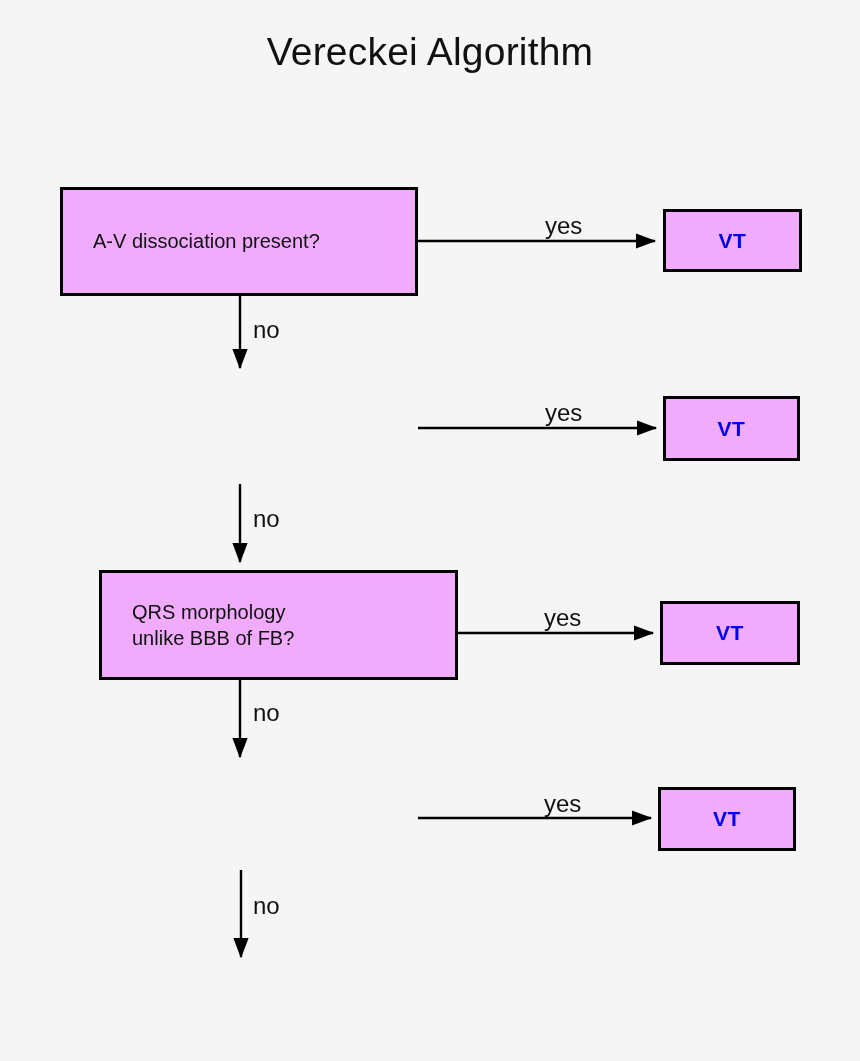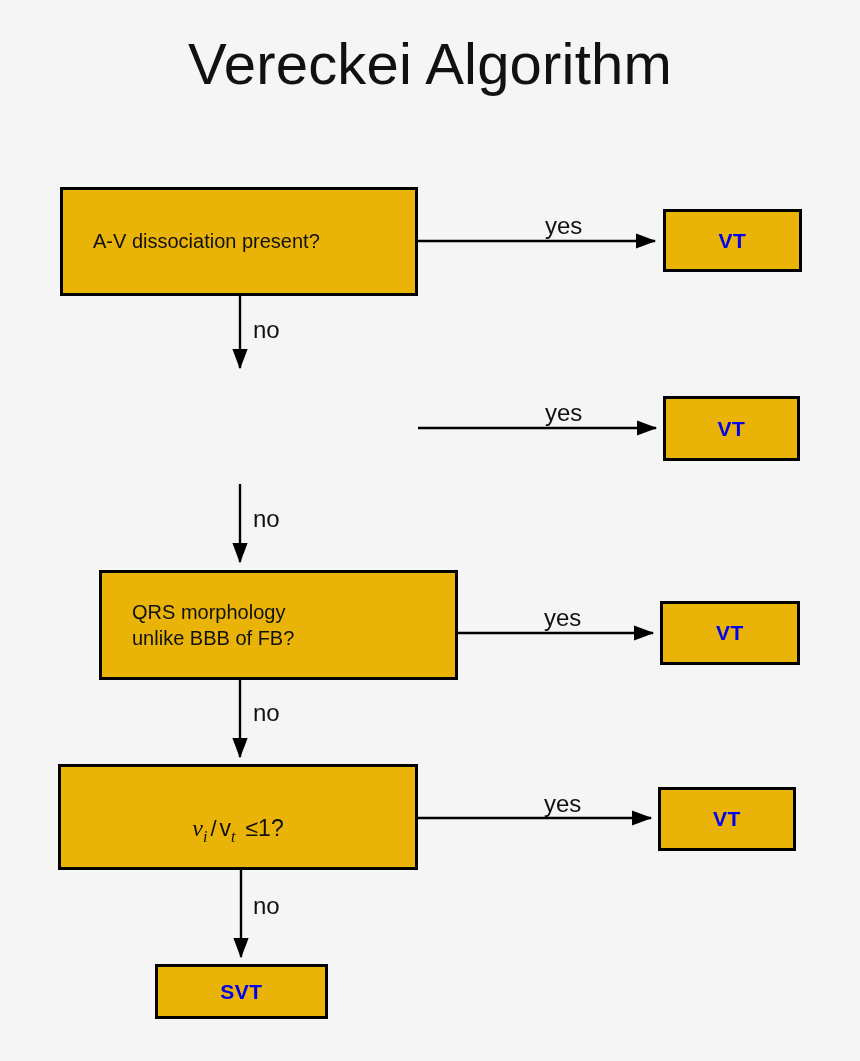--- a/index.html
+++ b/index.html
@@ -31,30 +31,30 @@
     top: 0;
     width: 860px;
     height: 1061px;
   }
   .page-title {
     position: absolute;
     left: 0;
     top: 30px;
     width: 860px;
     text-align: center;
-    font-size: 58px;
+    font-size: 39px;
     font-weight: 400;
     color: #111111;
     letter-spacing: 0.2px;
     white-space: nowrap;
   }
   .node {
     position: absolute;
     box-sizing: border-box;
-    background: #eab308;
+    background: #f0abfc;
     border: 3px solid #000000;
     display: flex;
     align-items: center;
   }
   .node.decision {
     justify-content: flex-start;
   }
   .node.terminal {
     justify-content: center;
   }
@@ -162,33 +162,25 @@
 
     <div class="node decision" style="left:59px; top:570px; width:359px; height:110px;margin-left:40px;">
       <div class="node-text">QRS morphology
 unlike BBB of FB?</div>
     </div>
 
     <div class="node terminal" style="left:660px; top:601px; width:140px; height:64px;">
       <div class="terminal-text">VT</div>
     </div>
 
-    <div class="node decision centered" style="left:58px; top:764px; width:360px; height:106px;">
-      <div class="node-text">
-        <span class="formula"><span class="var">v</span><sub>i</sub><span class="slash">/</span><span class="vv">v</span><sub>t</sub><span class="cmp">≤1?</span></span>
-      </div>
-    </div>
 
     <div class="node terminal" style="left:658px; top:787px; width:138px; height:64px;">
       <div class="terminal-text">VT</div>
     </div>
 
-    <div class="node terminal" style="left:155px; top:964px; width:173px; height:55px;">
-      <div class="terminal-text">SVT</div>
-    </div>
 
     <div class="edge-label" style="left:545px; top:212px;">yes</div>
     <div class="edge-label" style="left:253px; top:316px;">no</div>
 
     <div class="edge-label" style="left:545px; top:399px;">yes</div>
     <div class="edge-label" style="left:253px; top:505px;">no</div>
 
     <div class="edge-label" style="left:544px; top:604px;">yes</div>
     <div class="edge-label" style="left:253px; top:699px;">no</div>
 

